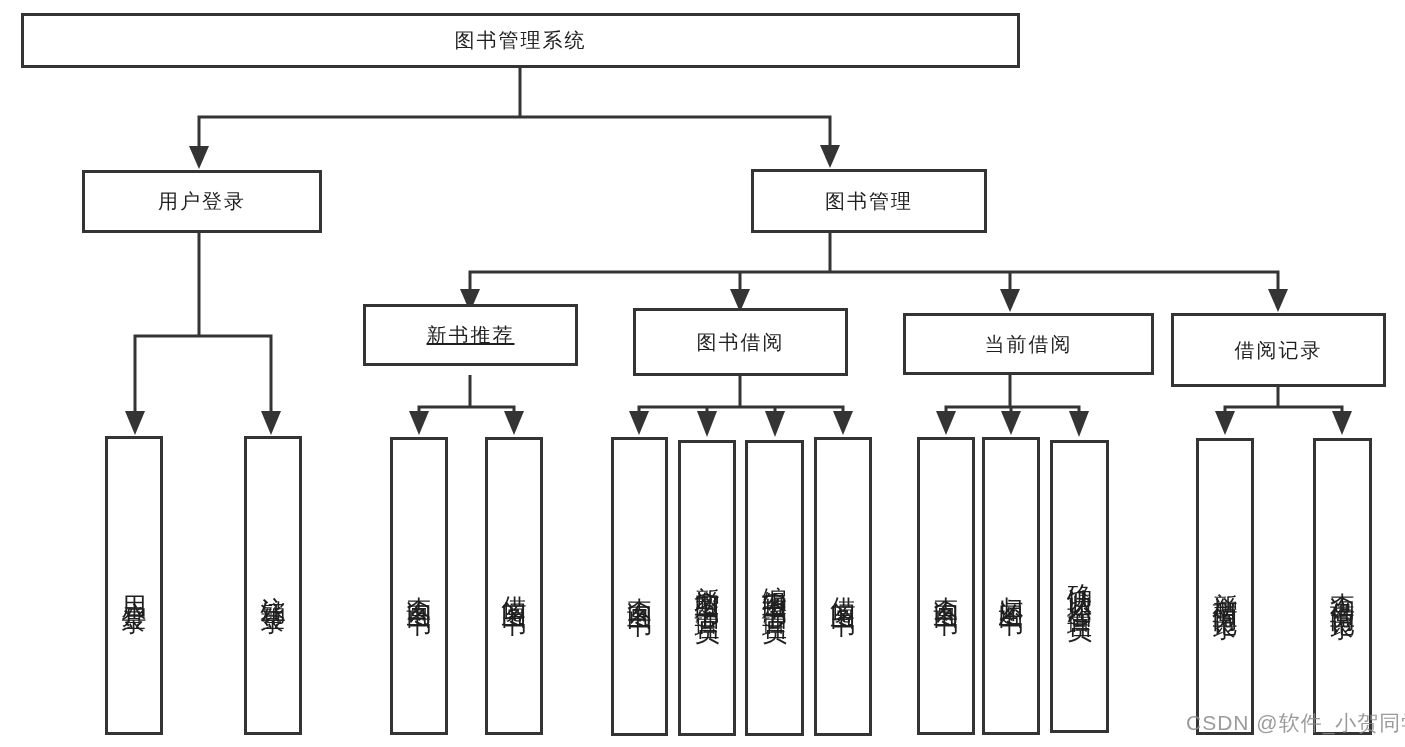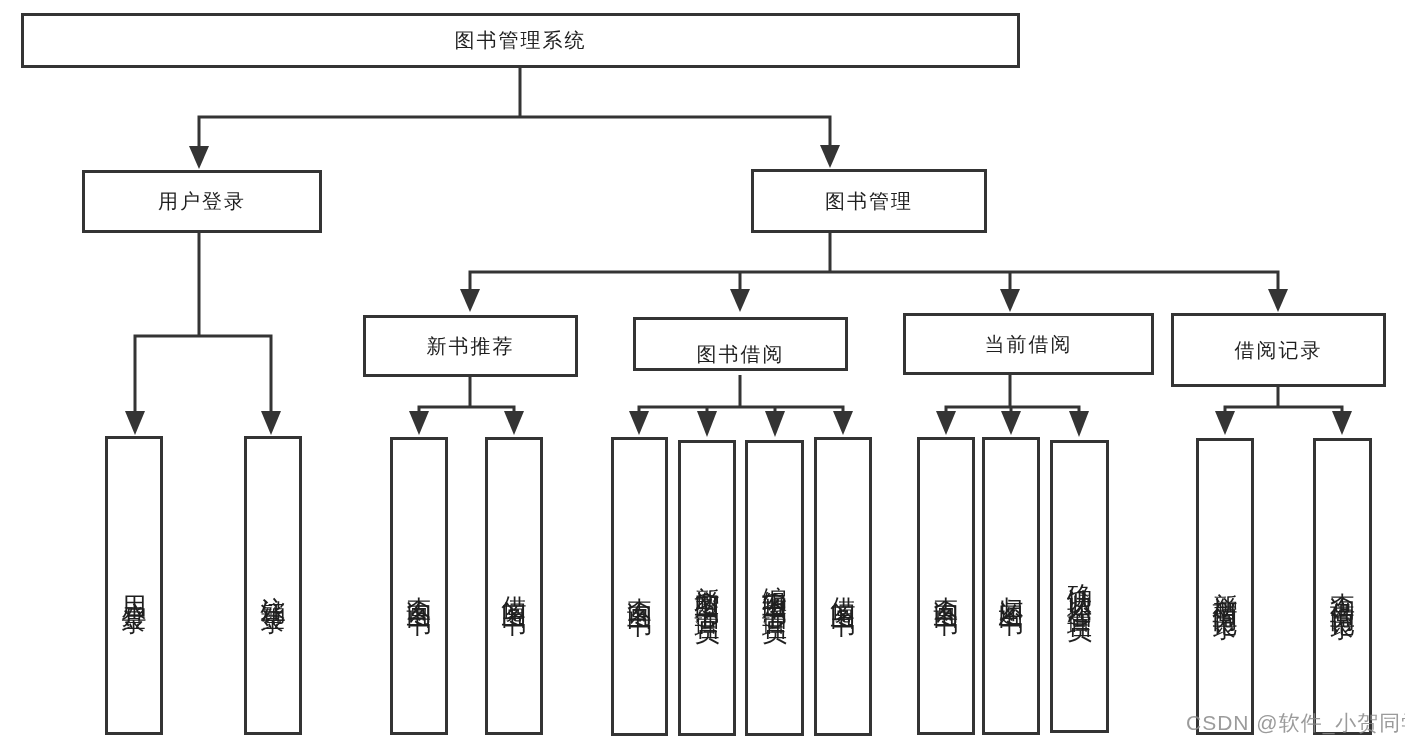--- a/index.html
+++ b/index.html
@@ -98,24 +98,24 @@
     <span class="label">图书管理系统</span>
   </div>
 
   <div class="node h" style="left:82px;top:170px;width:240px;height:63px;">
     <span class="label">用户登录</span>
   </div>
   <div class="node h" style="left:711px;top:169px;width:236px;height:64px;margin-left:40px;">
     <span class="label">图书管理</span>
   </div>
 
-  <div class="node h" style="left:363px;top:315px;width:215px;height:62px;">
+  <div class="node h" style="left:363px;top:304px;width:215px;height:62px;text-decoration:underline;">
     <span class="label">新书推荐</span>
   </div>
-  <div class="node h" style="left:633px;top:317px;width:215px;height:54px;align-items:flex-end;">
+  <div class="node h" style="left:633px;top:308px;width:215px;height:68px;">
     <span class="label">图书借阅</span>
   </div>
   <div class="node h" style="left:903px;top:313px;width:251px;height:62px;">
     <span class="label">当前借阅</span>
   </div>
   <div class="node h" style="left:1171px;top:313px;width:215px;height:74px;">
     <span class="label">借阅记录</span>
   </div>
 
   <div class="node v" style="left:105px;top:436px;width:58px;height:299px;">

